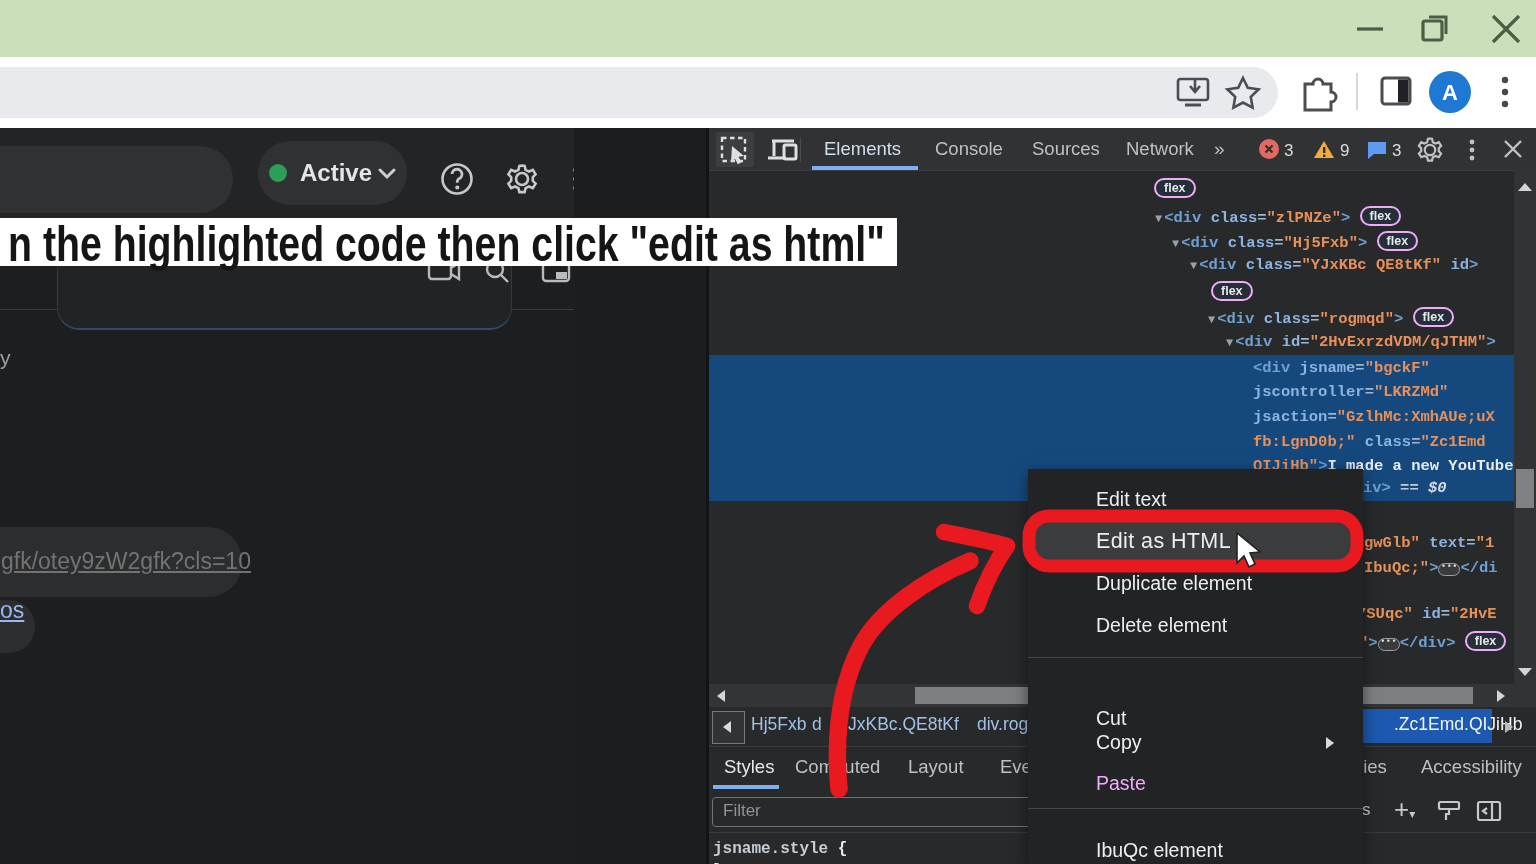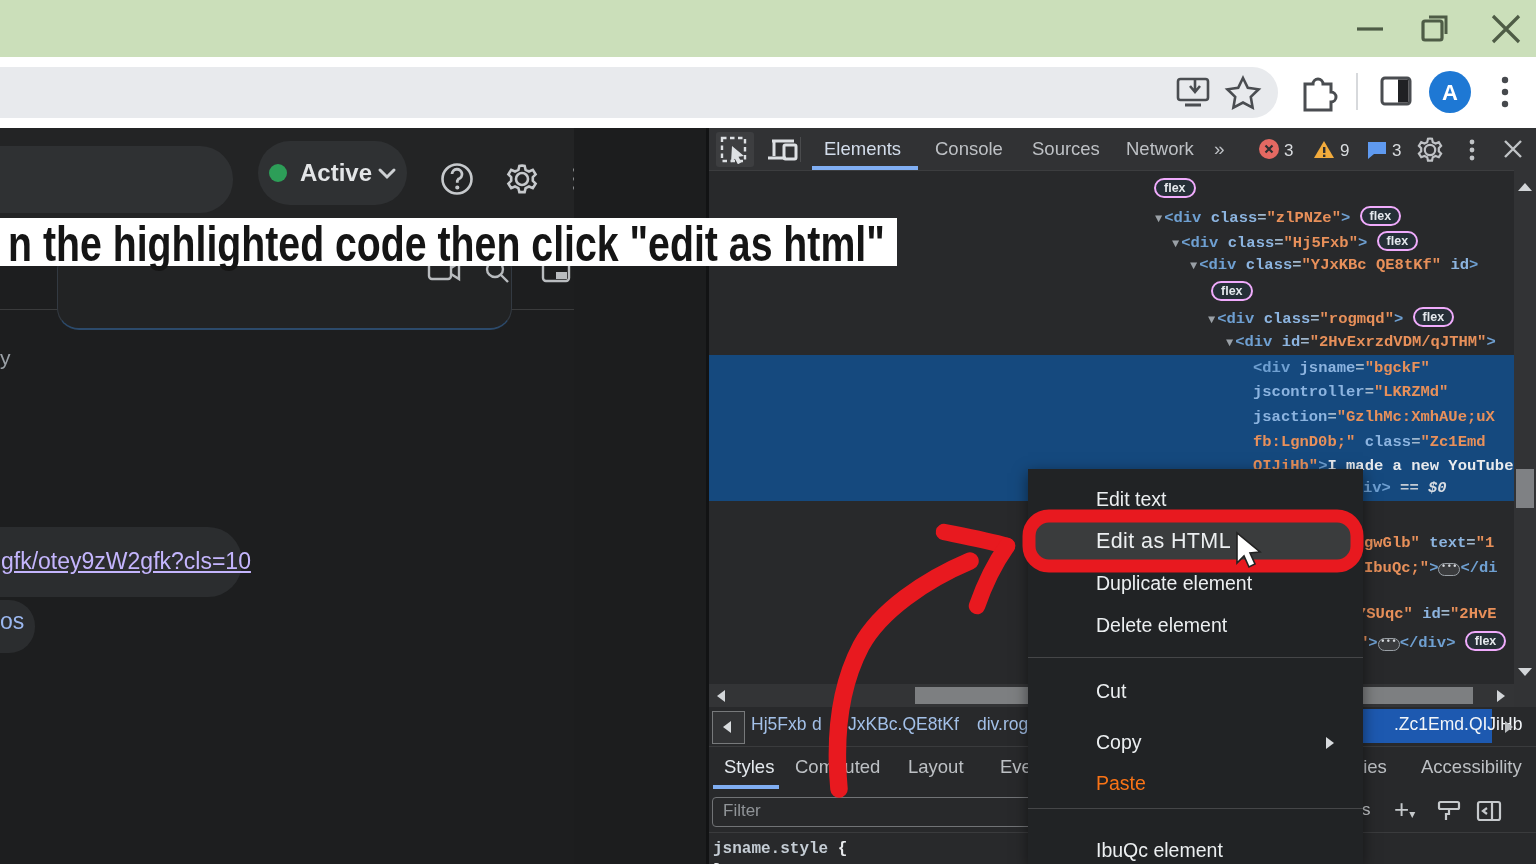--- a/index.html
+++ b/index.html
@@ -121,23 +121,23 @@
       <rect x="131" y="14" width="11" height="7" fill="#b9bcbf" stroke="none"></rect>
     </g>
   </svg>
 
   <div style="position:absolute;left:0;top:181px;width:628px;height:1px;background:#3a3b3c;"></div>
 
   <div style="position:absolute;left:57px;top:120px;width:453px;height:79px;border:1.5px solid #333a42;border-bottom:2.5px solid #2c4a6b;border-radius:22px;background:#222324;"></div>
   <div style="position:absolute;left:0px;top:218px;color:#9aa0a6;font-size:21px;">y</div>
 
   <div style="position:absolute;left:-60px;top:399px;width:302px;height:70px;background:#2b2d2f;border-radius:34px;"></div>
-  <div style="position:absolute;left:1px;top:420px;color:#c4b5fd;font-size:23px;text-decoration:underline;white-space:nowrap;">gfk/otey9zW2gfk?cls=10</div>
+  <div style="position:absolute;left:1px;top:420px;color:#737373;font-size:23px;text-decoration:underline;white-space:nowrap;">gfk/otey9zW2gfk?cls=10</div>
   <div style="position:absolute;left:-60px;top:472px;width:95px;height:53px;background:#2b2d2f;border-radius:26px;"></div>
-  <div style="position:absolute;left:0px;top:480px;color:#9bb7ef;font-size:23px;">os</div>
+  <div style="position:absolute;left:0px;top:469px;color:#9bb7ef;font-size:23px;text-decoration:underline;">os</div>
 
   <div style="position:absolute;left:628px;top:90px;width:78px;height:646px;background:#222325;"></div>
   <div style="position:absolute;left:628px;top:90px;width:1px;height:646px;background:#151617;"></div>
 
   <svg style="position:absolute;left:653px;top:133px" width="27" height="27" viewBox="0 0 34 34">
     <rect x="2" y="2" width="30" height="30" rx="4" fill="#fff"></rect>
     <rect x="2" y="2" width="30" height="7" rx="3" fill="#1967d2"></rect>
     <rect x="26" y="6" width="6" height="22" fill="#1e8e3e"></rect>
     <rect x="4" y="24" width="24" height="8" fill="#fbbc04"></rect>
     <rect x="6" y="7" width="20" height="17" fill="#fff"></rect>
@@ -296,26 +296,26 @@
 
   <div class="dt" style="left:7px;top:712px;font-family:'Liberation Mono',monospace;font-size:16px;font-weight:700;"><span style="color:#c5cdd5;">jsname.style</span> <span style="color:#e8eaed;">{</span></div>
   <div class="dt" style="left:7px;top:734px;font-family:'Liberation Mono',monospace;font-size:16px;font-weight:700;color:#e8eaed;">}</div>
 
   <div class="dt" id="ctxmenu">
     <div class="mi" style="top:19px;">Edit text</div>
     <div class="mi" style="background:#3a3c3d;border-radius:6px;left:4px;width:263px;height:40px;line-height:40px;padding-left:64px;top:52px;font-size:21.5px;letter-spacing:0.4px;">Edit as HTML</div>
     <div class="mi" style="top:103px;">Duplicate element</div>
     <div class="mi" style="top:145px;">Delete element</div>
     <div class="dt" style="left:0;top:188px;width:335px;height:1px;background:#454648;"></div>
-    <div class="mi" style="top:211px;">Cut</div>
+    <div class="mi" style="top:238px;">Cut</div>
     <div class="mi" style="top:262px;">Copy</div>
     <svg style="position:absolute;left:296px;top:266px" width="12" height="16" viewBox="0 0 12 16">
         <path d="M2 2 v12 l8 -6 z" fill="#d8dbde"></path>
       </svg>
-    <div class="mi" style="top:303px;color:#f97316;">Paste</div>
+    <div class="mi" style="top:303px;color:#f0abfc;">Paste</div>
     <div class="dt" style="left:0;top:339px;width:335px;height:1px;background:#454648;"></div>
     <div class="mi" style="top:370px;">IbuQc element</div>
   </div>
 </div>
 
 <div class="abs" id="caption"><span style="margin-left:8px;">n the highlighted code then click "edit as html"</span></div>
 
 <svg class="abs" id="anno" width="1536" height="864" viewBox="0 0 1536 864">
   <rect x="1029" y="516" width="328" height="50" rx="20" fill="none" stroke="#e8191f" stroke-width="13"></rect>
   <path d="M839 789 C834 734 840 686 861 646 C880 611 925 580 970 561" fill="none" stroke="#e8191f" stroke-width="17.5" stroke-linecap="round"></path>

